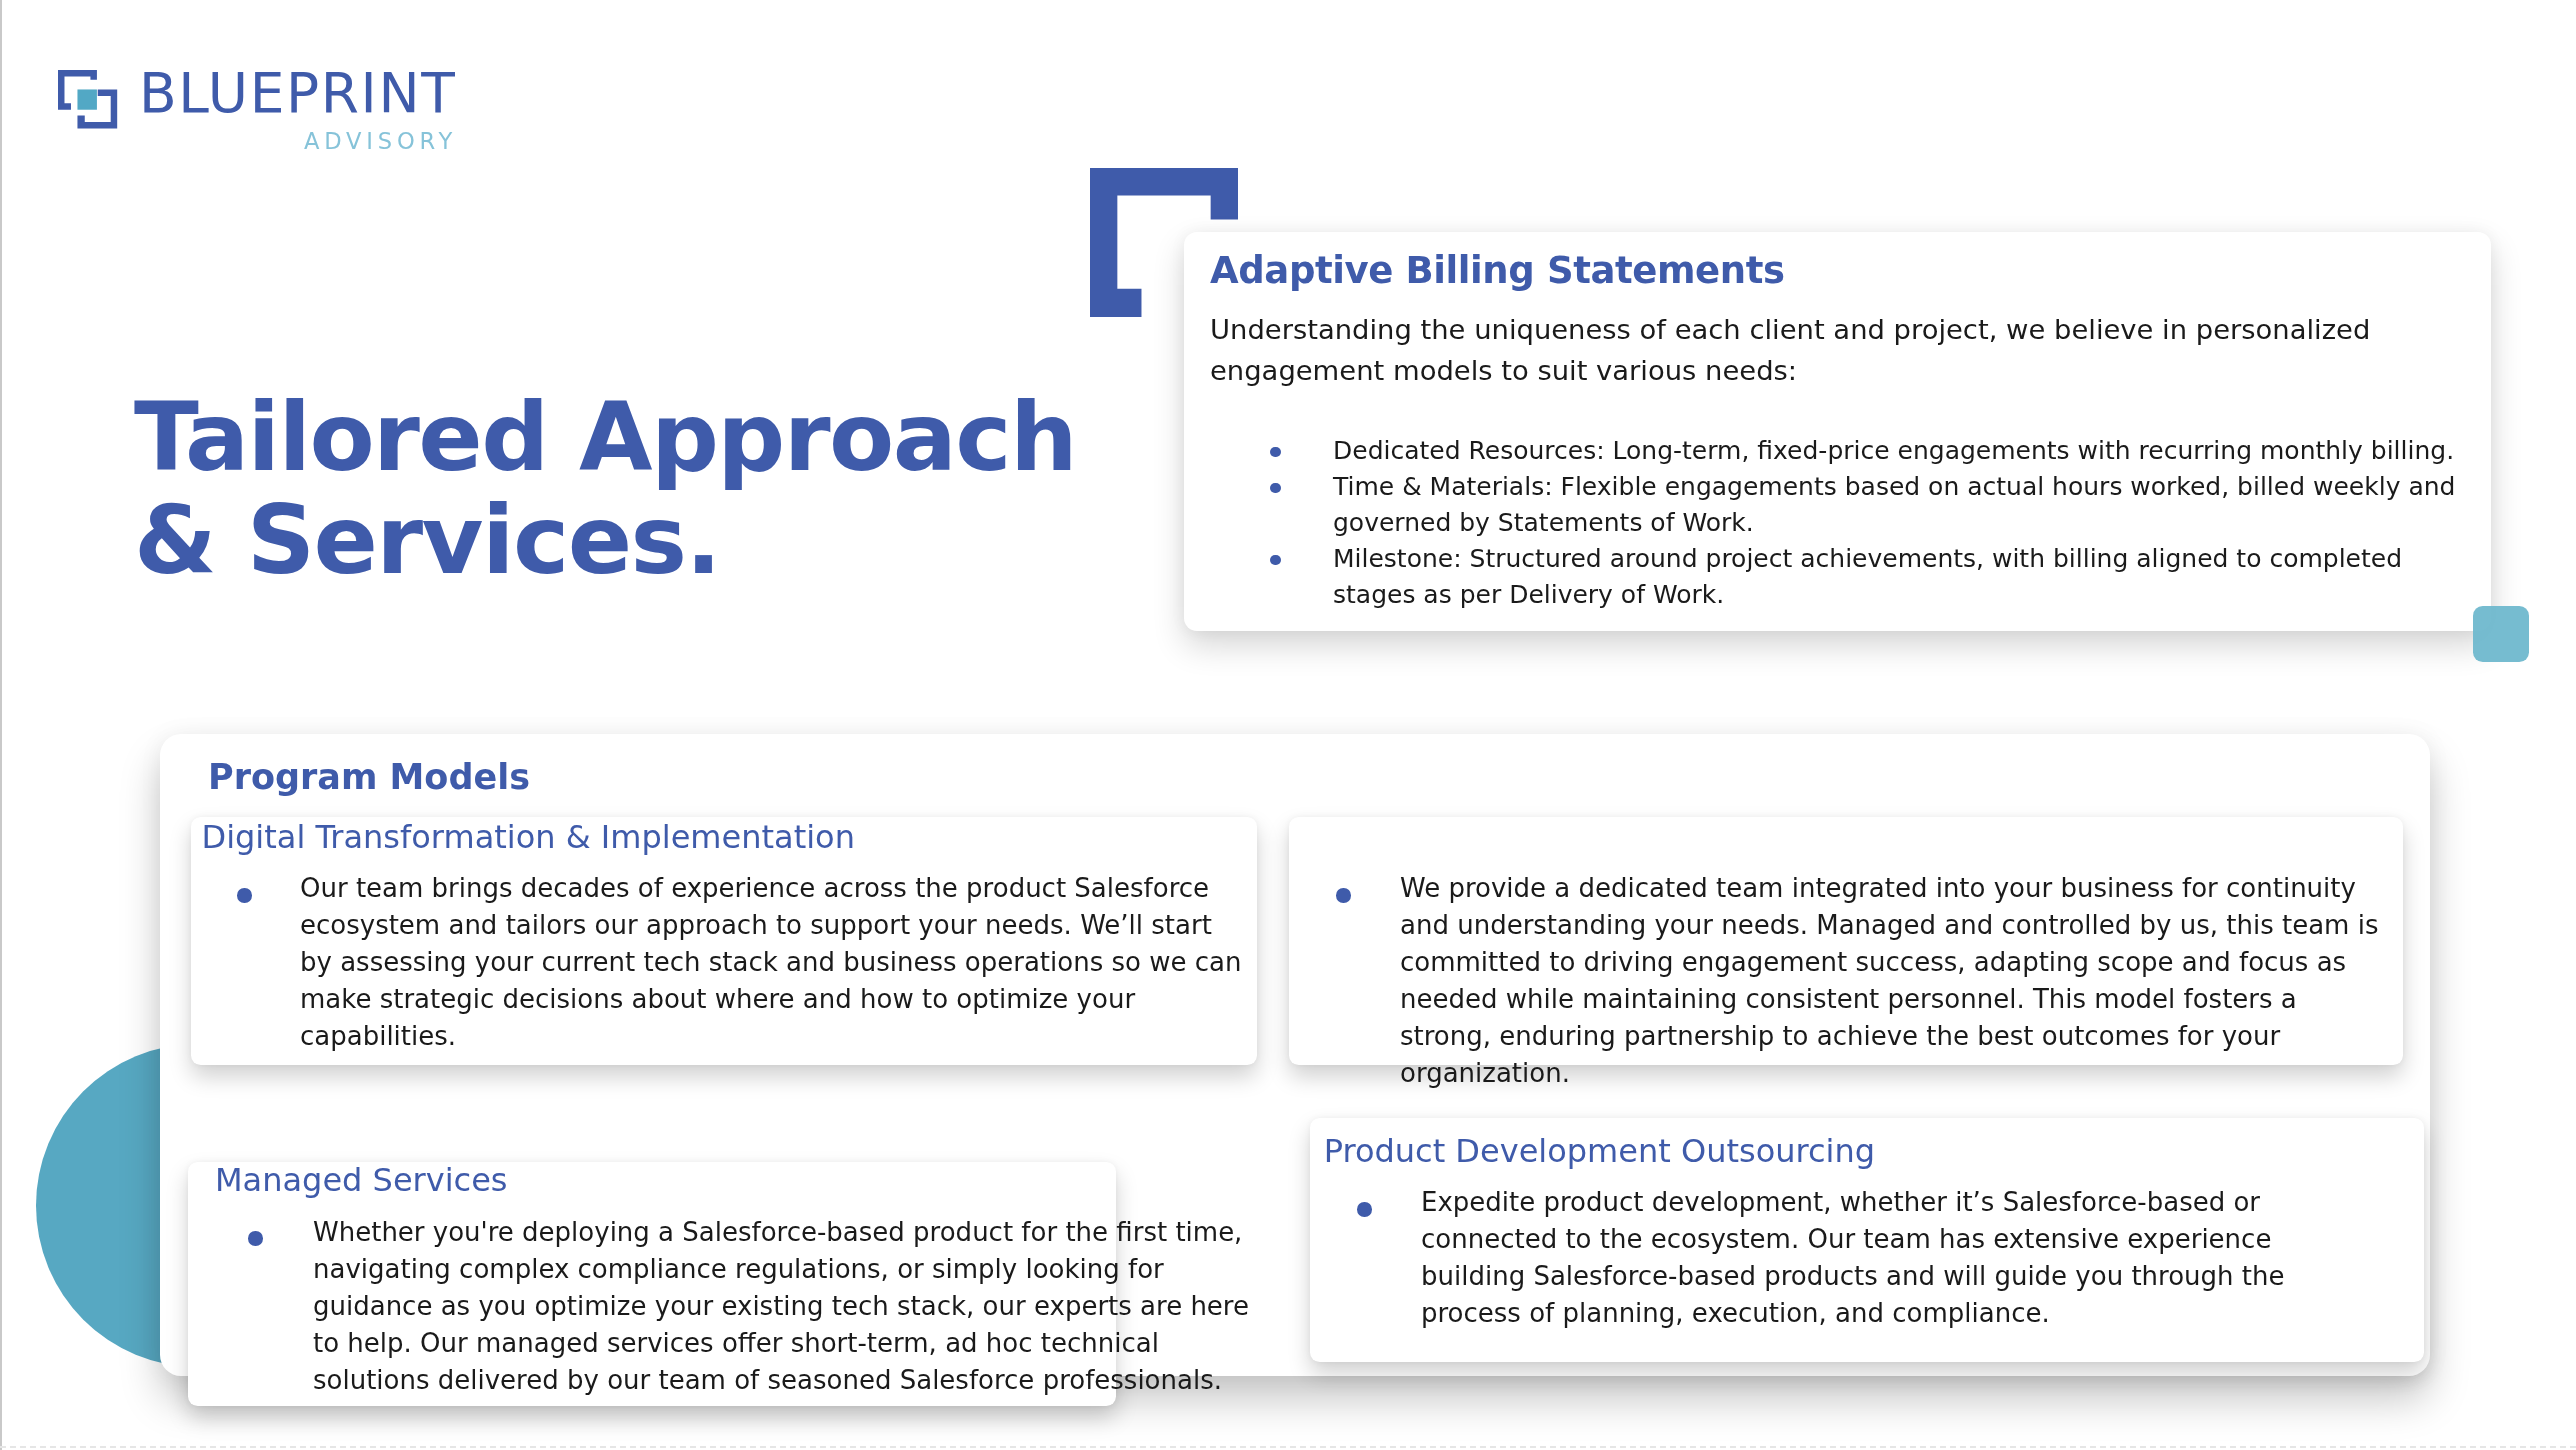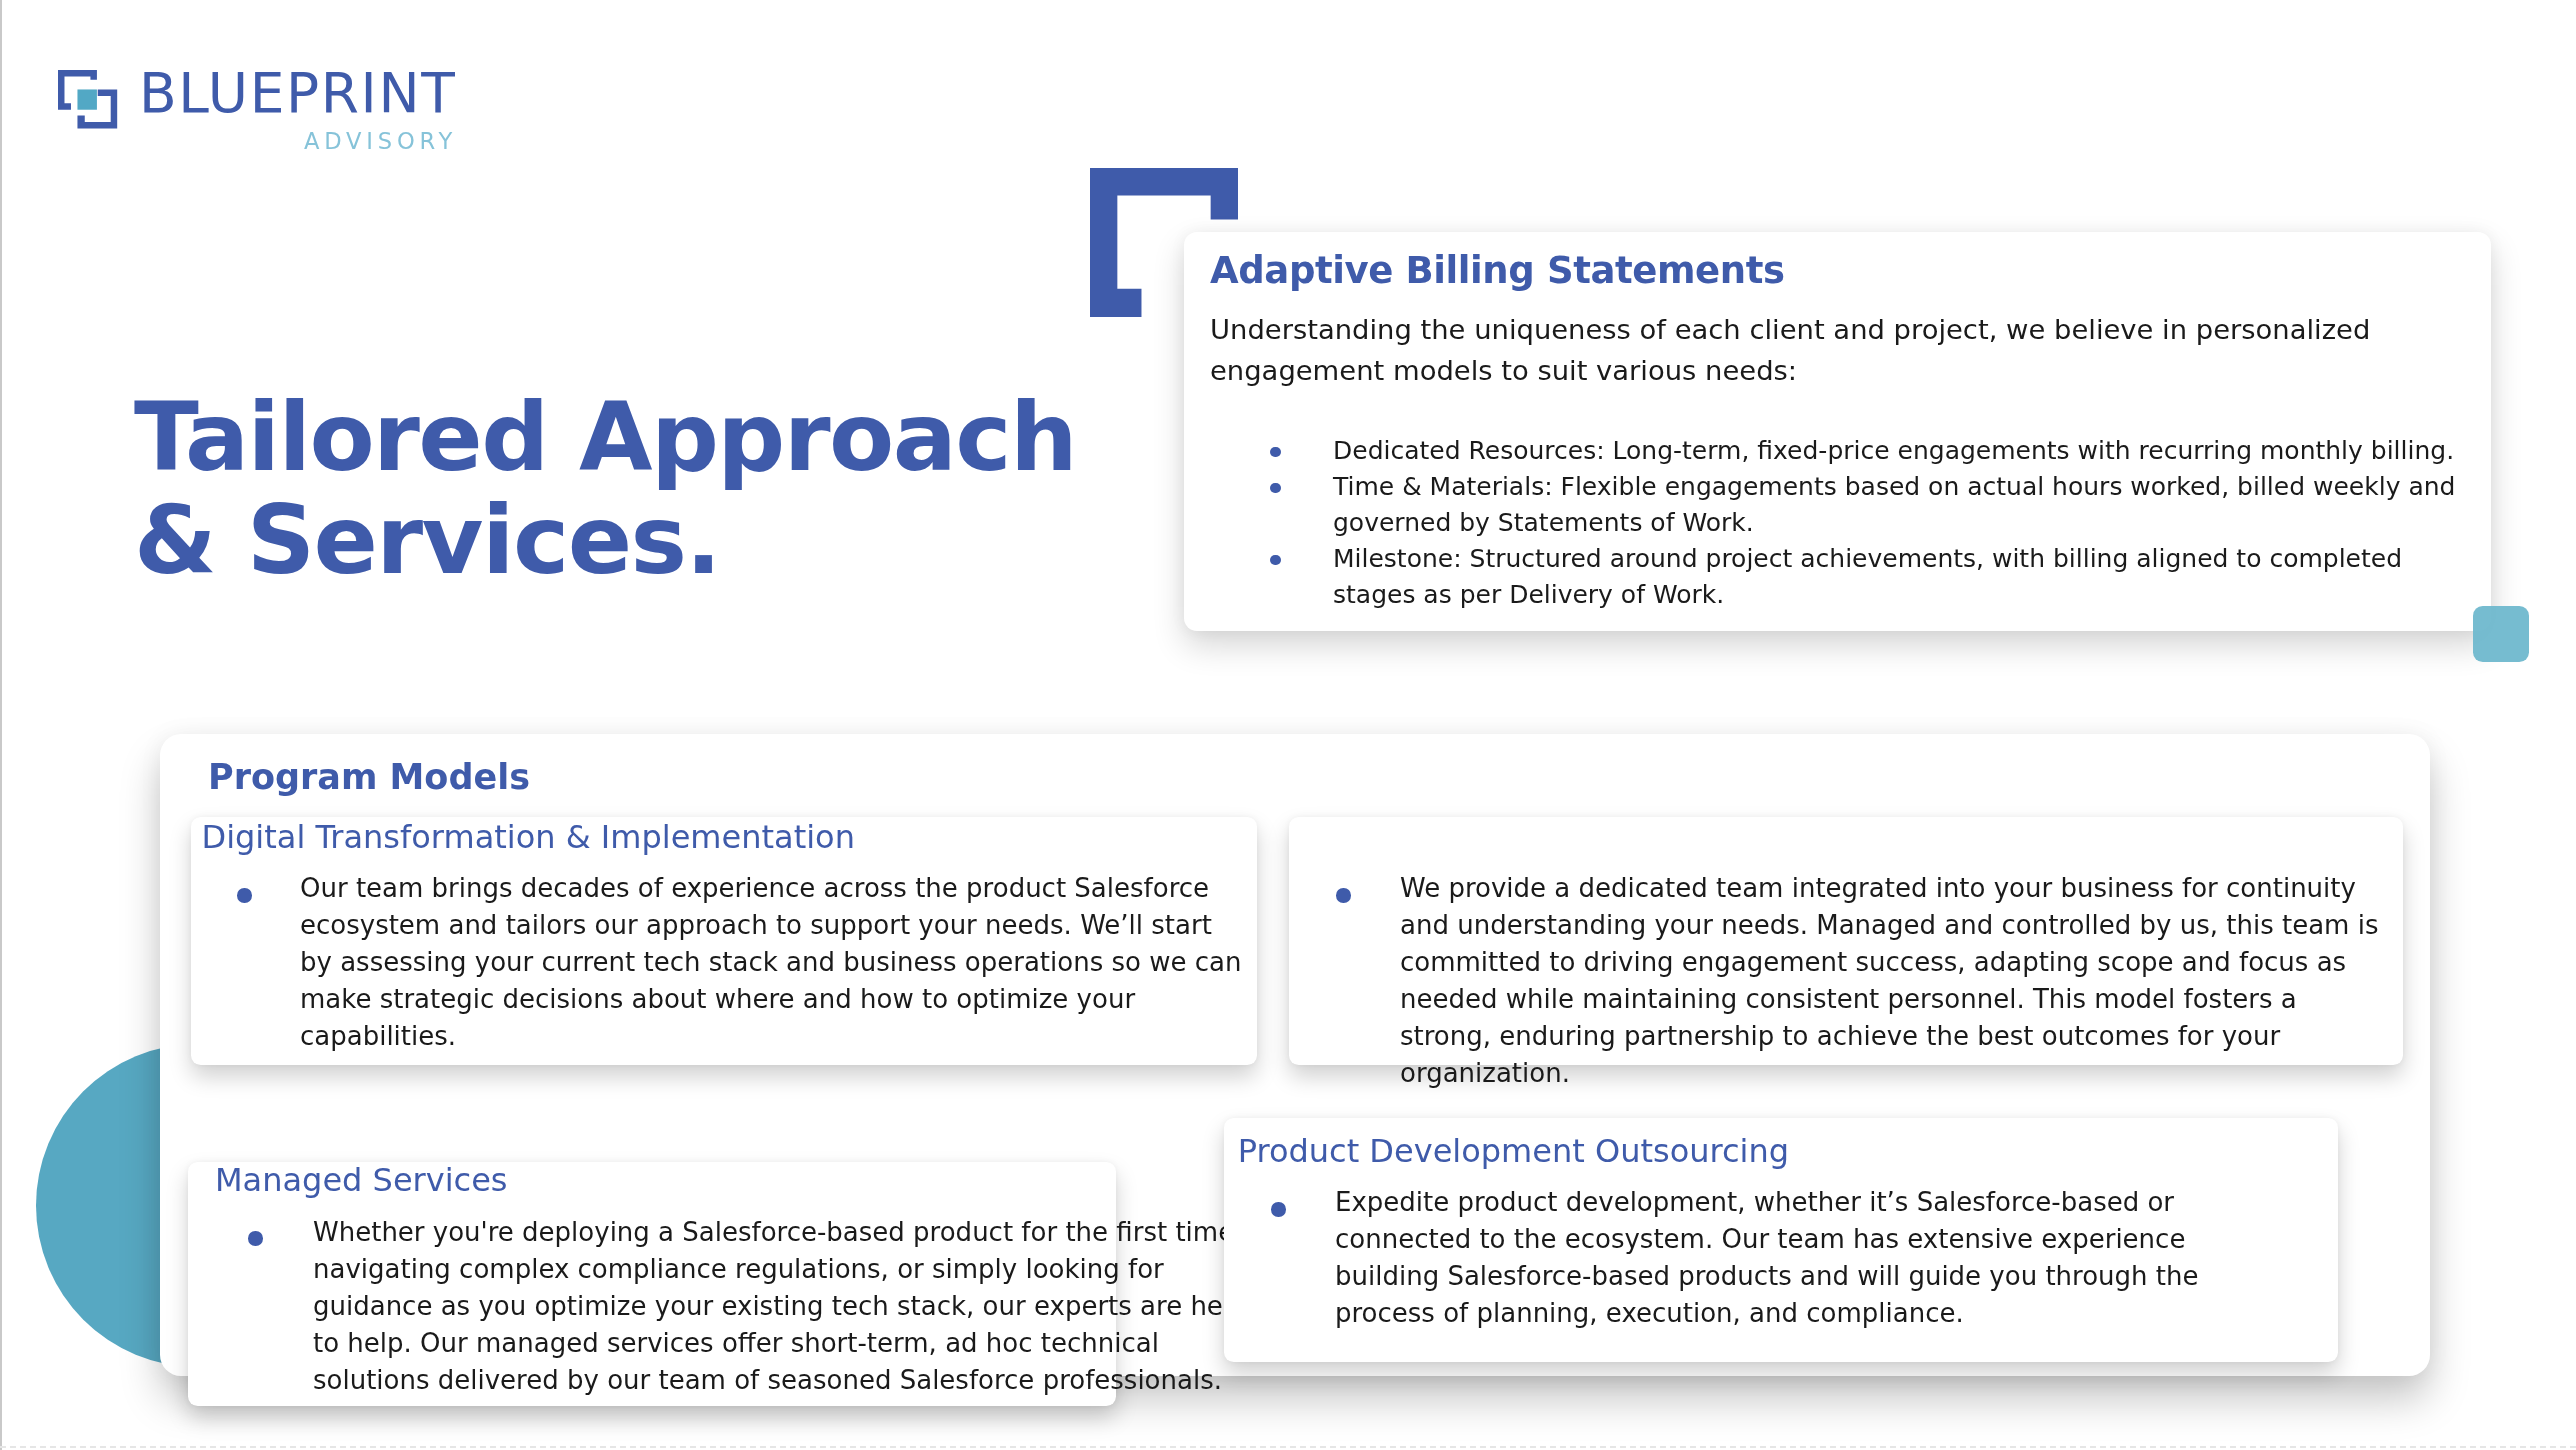--- a/index.html
+++ b/index.html
@@ -42,21 +42,21 @@
     .service-heading { position: absolute; left: 48px; top: 19.4px; font-family: "DejaVu Sans", sans-serif; font-weight: bold; font-size: 35px; line-height: 48px; color: #3F5BAA; }
 
     .svc-card { position: absolute; background: #fff; border-radius: 9.7px; box-shadow: 0 11.3px 22.6px rgba(0,0,0,0.18), 0 0 6.5px rgba(0,0,0,0.05); }
     .svc-card .svc-title { position: absolute; font-family: "DejaVu Sans", sans-serif; font-size: 32px; line-height: 40px; color: #3F5BAA; }
     .svc-card .svc-body { position: absolute; font-family: "DejaVu Sans", sans-serif; font-size: 26px; line-height: 37px; color: #1a1a1a; }
     .svc-card .bullet { position: absolute; width: 14.5px; height: 14.5px; border-radius: 50%; background: #3F5BAA; }
 
     .card-tl { left: 31px; top: 83px; width: 1066px; height: 248px; }
     .card-tr { left: 1129px; top: 83px; width: 1114px; height: 248px; }
     .card-bl { left: 28px; top: 384px; width: 928px; height: 244px; margin-top: 44px; }
-    .card-br { left: 1064px; top: 384px; width: 1114px; height: 244px; }
+    .card-br { left: 1150px; top: 384px; width: 1114px; height: 244px; }
 
     .card-tl .svc-title { left: 10.5px; top: 0px; }
     .card-tl .bullet { left: 46px; top: 71px; }
     .card-tl .svc-body { left: 109px; top: 53px; width: 944px; }
 
     .card-tr .svc-title { left: 14.5px; top: 0px; }
     .card-tr .bullet { left: 47px; top: 71px; }
     .card-tr .svc-body { left: 111px; top: 53px; width: 992px; }
 
     .card-bl .svc-title { left: 27px; top: -1.6px; }

